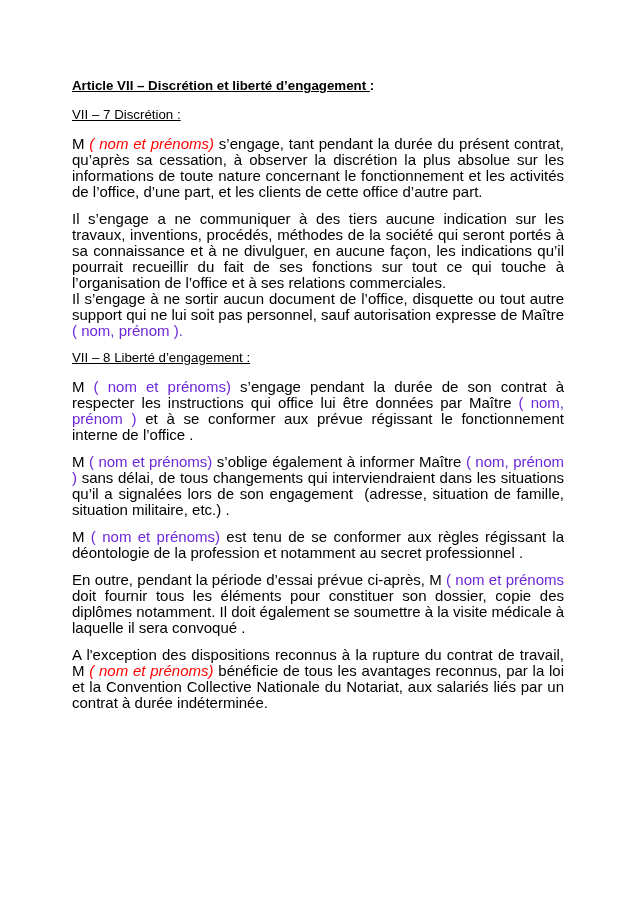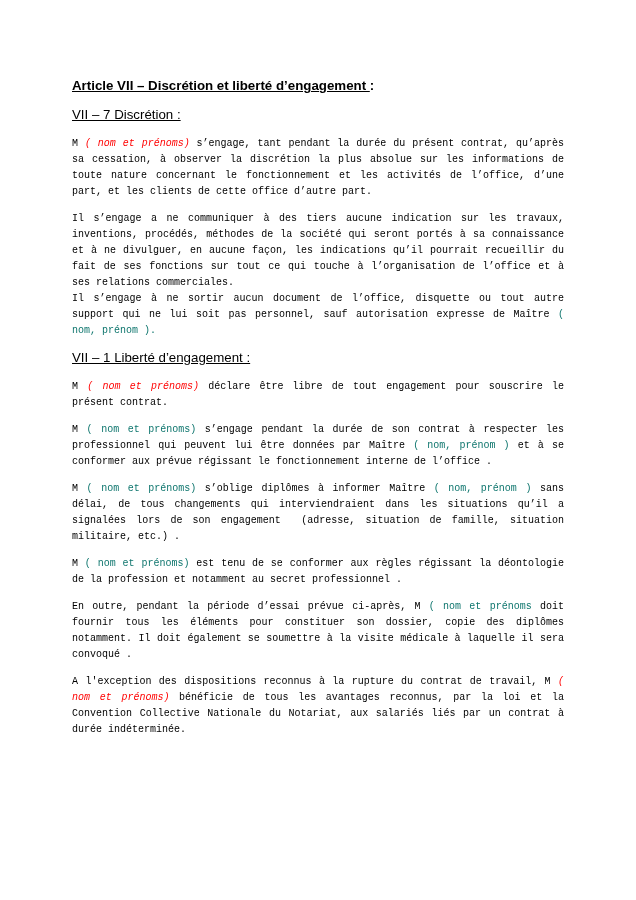--- a/index.html
+++ b/index.html
@@ -25,27 +25,26 @@
   .h1, .h2 {
     font-size: 13.3px;
     line-height: 16px;
     margin: 0 0 13px 0;
     white-space: pre;
   }
   .h1 { font-weight: bold; }
   .h1 .underlined, .h2 .underlined { text-decoration: underline; }
   .mt-extra { margin-top: 24px; }
   p.para {
-    font-size: 10px;
+    font-size: 15px;
     line-height: 16px;
     margin: 0 0 11px 0;
     text-align: justify;
-    font-family: Liberation Mono, monospace;
   }
-  .red { color: #0f766e; }
+  .red { color: #6d28d9; }
   .red-italic { color: #ff0000; font-style: italic; }
   .footer {
     position: absolute;
     left: 72px;
     right: 71px;
     top: 852px;
     display: flex;
     font-family: "Liberation Serif", serif;
     font-size: 12px;
     line-height: 14px;
@@ -58,21 +57,20 @@
 </style>
 </head>
 <body>
 
 <div class="page">
   <div class="doc-body">
       <div class="h1"><span class="underlined">Article VII – Discrétion et liberté d’engagement </span>:</div>
       <div class="h2"><span class="underlined">VII – 7 Discrétion :</span></div>
       <p class="para"><span>M </span><span class="red-italic">( nom et prénoms)</span><span> s’engage, tant pendant la durée du présent contrat, qu’après sa cessation, à observer la discrétion la plus absolue sur les informations de toute nature concernant le fonctionnement et les activités de l’office, d’une part, et les clients de cette office d’autre part.</span></p>
       <p class="para"><span>Il s’engage a ne communiquer à des tiers aucune indication sur les travaux, inventions, procédés, méthodes de la société qui seront portés à sa connaissance et à ne divulguer, en aucune façon, les indications qu’il pourrait recueillir du fait de ses fonctions sur tout ce qui touche à l’organisation de l’office et à ses relations commerciales.</span><br><span>Il s’engage à ne sortir aucun document de l’office, disquette ou tout autre support qui ne lui soit pas personnel, sauf autorisation expresse de Maître </span><span class="red">( nom, prénom ).</span></p>
-      <div class="h2"><span class="underlined">VII – 1 Liberté d’engagement :</span></div>
-      <p class="para"><span>M </span><span class="red-italic">( nom et prénoms)</span><span> déclare être libre de tout engagement pour souscrire le présent contrat.</span></p>
-      <p class="para"><span>M </span><span class="red">( nom et prénoms)</span><span> s’engage pendant la durée de son contrat à respecter les professionnel qui peuvent lui être données par Maître </span><span class="red">( nom, prénom )</span><span> et à se conformer aux prévue régissant le fonctionnement interne de l’office .</span></p>
-      <p class="para"><span>M </span><span class="red">( nom et prénoms)</span><span> s’oblige diplômes à informer Maître </span><span class="red">( nom, prénom )</span><span> sans délai, de tous changements qui interviendraient dans les situations qu’il a signalées lors de son engagement &nbsp;(adresse, situation de famille, situation militaire, etc.) .</span></p>
+      <div class="h2"><span class="underlined">VII – 8 Liberté d’engagement :</span></div>
+      <p class="para"><span>M </span><span class="red">( nom et prénoms)</span><span> s’engage pendant la durée de son contrat à respecter les instructions qui office lui être données par Maître </span><span class="red">( nom, prénom )</span><span> et à se conformer aux prévue régissant le fonctionnement interne de l’office .</span></p>
+      <p class="para"><span>M </span><span class="red">( nom et prénoms)</span><span> s’oblige également à informer Maître </span><span class="red">( nom, prénom )</span><span> sans délai, de tous changements qui interviendraient dans les situations qu’il a signalées lors de son engagement &nbsp;(adresse, situation de famille, situation militaire, etc.) .</span></p>
       <p class="para"><span>M </span><span class="red">( nom et prénoms)</span><span> est tenu de se conformer aux règles régissant la déontologie de la profession et notamment au secret professionnel .</span></p>
       <p class="para"><span>En outre, pendant la période d’essai prévue ci-après, M </span><span class="red">( nom et prénoms</span><span> doit fournir tous les éléments pour constituer son dossier, copie des diplômes notamment. Il doit également se soumettre à la visite médicale à laquelle il sera convoqué .</span></p>
       <p class="para"><span>A l'exception des dispositions reconnus à la rupture du contrat de travail, M </span><span class="red-italic">( nom et prénoms)</span><span> bénéficie de tous les avantages reconnus, par la loi et la Convention Collective Nationale du Notariat, aux salariés liés par un contrat à durée indéterminée.</span></p>
     </div>
 </div>
 
 </body></html>

